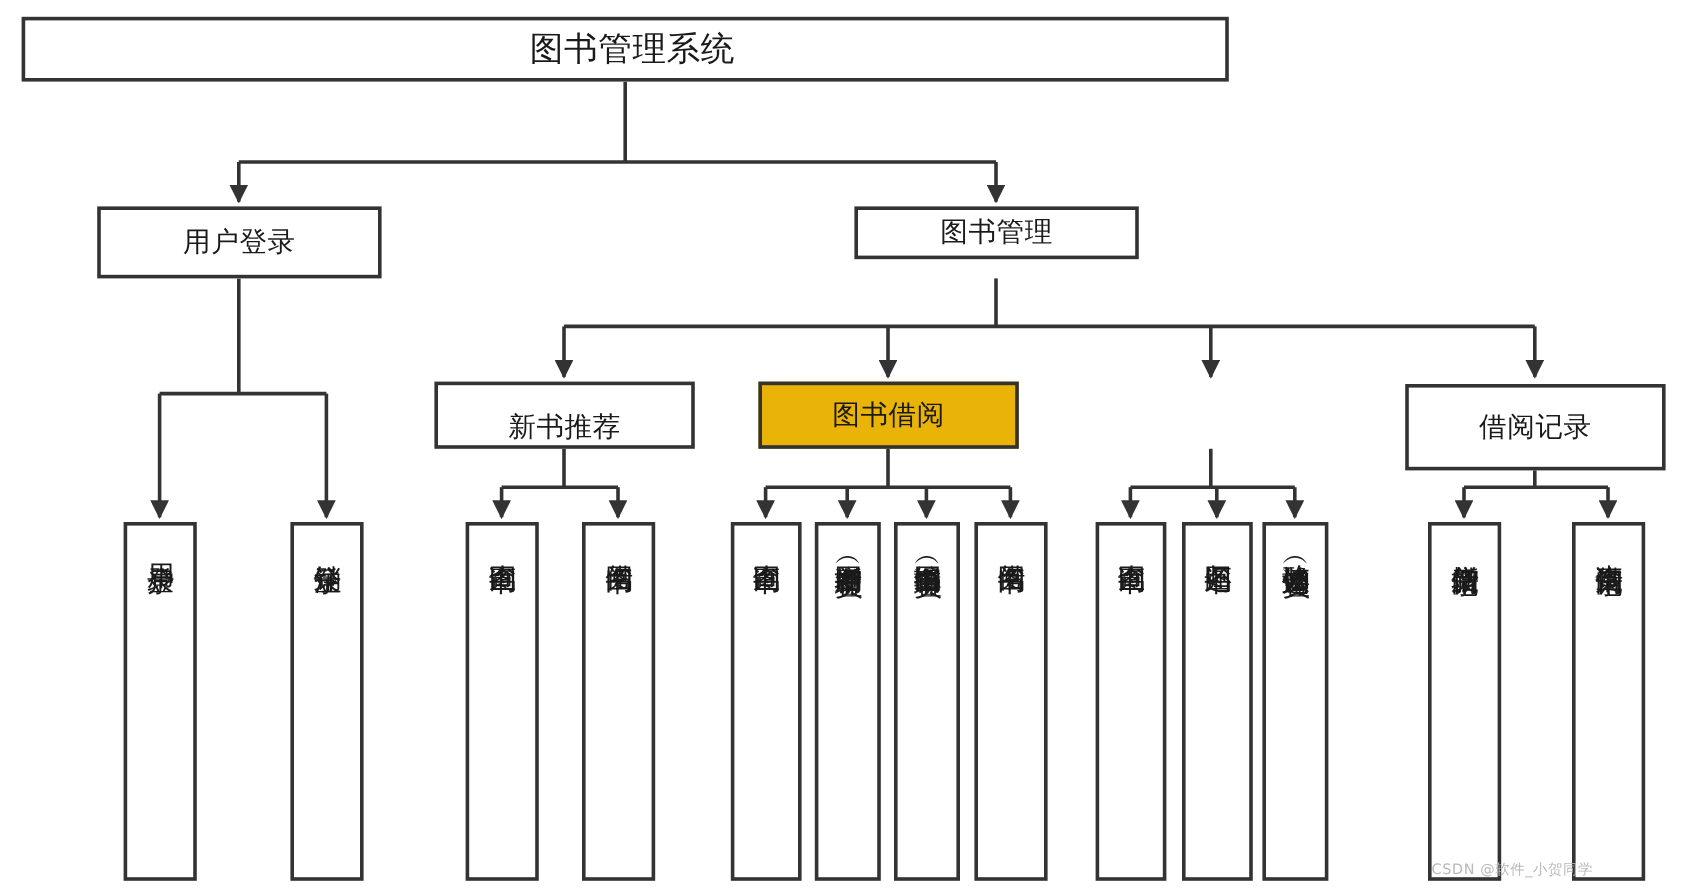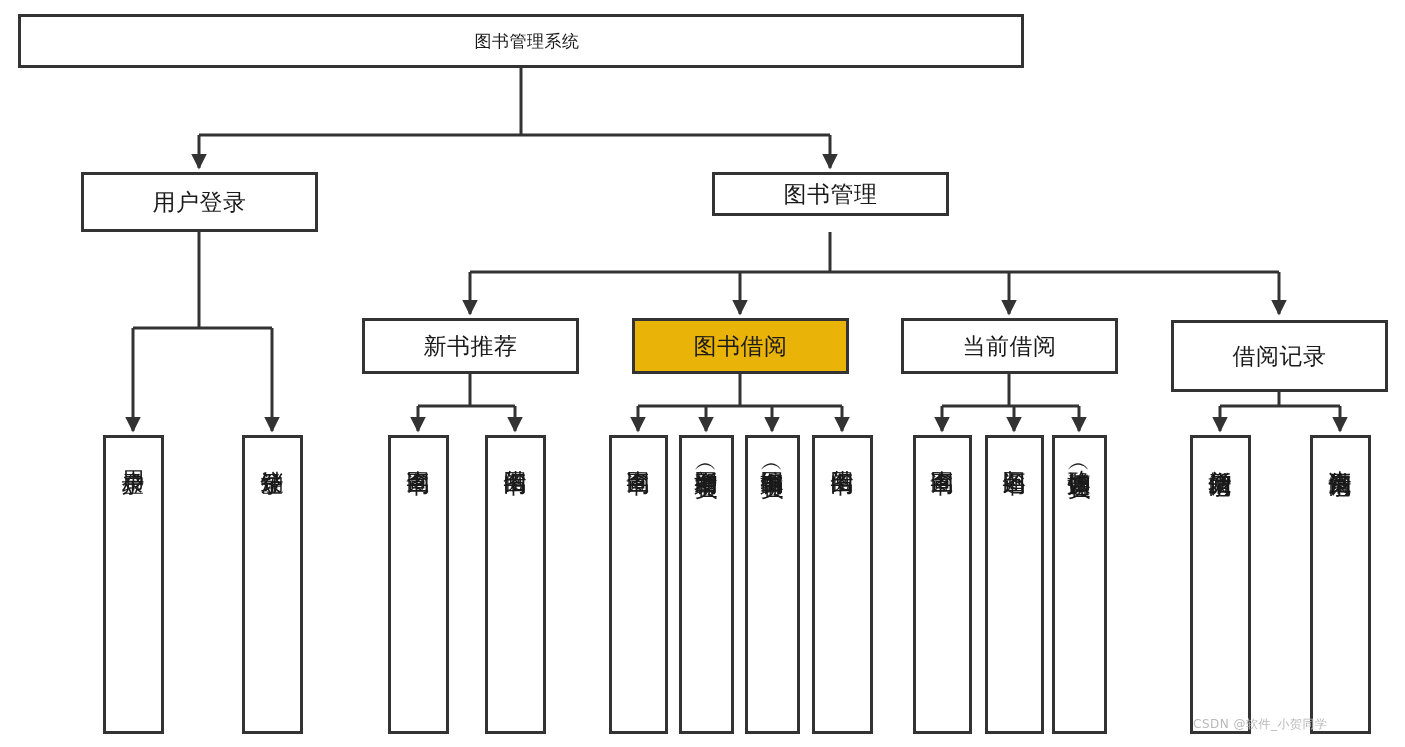--- a/index.html
+++ b/index.html
@@ -41,21 +41,21 @@
     text-align: center;
     line-height: 1.32;
     letter-spacing: 0.5px;
     white-space: nowrap;
   }
   
   .node.horiz .label {
     font-size: 23px;
   }
   .node.root .label {
-    font-size: 17px;
+    font-size: 28px;
     margin-left: 12px;
   }
   
   .node.vert {
     align-items: flex-start;
     padding-top: 14px;
   }
   .node.vert .label {
     font-size: 23px;
     writing-mode: vertical-rl;
@@ -132,28 +132,25 @@
     <span class="label">图书管理系统</span>
   </div>
 
   <div class="node horiz" style="left: 81px; top: 172px; width: 237px; height: 60px; border-color: rgb(51, 51, 51); background: rgb(255, 255, 255); color: rgb(26, 26, 26);">
     <span class="label">用户登录</span>
   </div>
   <div class="node horiz" style="left: 712px; top: 172px; width: 237px; height: 44px; border-color: rgb(51, 51, 51); background: rgb(255, 255, 255); color: rgb(26, 26, 26);">
     <span class="label">图书管理</span>
   </div>
 
-  <div class="node horiz" style="left: 362px; top: 318px; width: 217px; height: 56px; border-color: rgb(51, 51, 51); background: rgb(255, 255, 255); color: rgb(26, 26, 26);">
+  <div class="node horiz" style="left: 362px; top: 318px; width: 217px; height: 56px; border-color: rgb(51, 51, 51); background: rgb(255, 255, 255); color: rgb(26, 26, 26); align-items: flex-end;">
     <span class="label">新书推荐</span>
   </div>
   <div class="node horiz" style="left: 632px; top: 318px; width: 217px; height: 56px; border-color: rgb(51, 51, 51); background: #eab308; color: rgb(26, 26, 26);">
     <span class="label">图书借阅</span>
-  </div>
-  <div class="node horiz" style="left: 901px; top: 318px; width: 217px; height: 56px; border-color: rgb(51, 51, 51); background: rgb(255, 255, 255); color: rgb(26, 26, 26);">
-    <span class="label">当前借阅</span>
   </div>
   <div class="node horiz" style="left: 1171px; top: 320px; width: 217px; height: 72px; border-color: rgb(51, 51, 51); background: rgb(255, 255, 255); color: rgb(26, 26, 26);">
     <span class="label">借阅记录</span>
   </div>
 
   <div class="node vert" style="left: 103px; top: 435px; width: 61px; height: 299px; border-color: rgb(51, 51, 51); background: rgb(255, 255, 255); color: rgb(26, 26, 26);">
     <span class="label">用户登录</span>
   </div>
   <div class="node vert" style="left: 242px; top: 435px; width: 61px; height: 299px; border-color: rgb(51, 51, 51); background: rgb(255, 255, 255); color: rgb(26, 26, 26);">
     <span class="label">注销登录</span>

